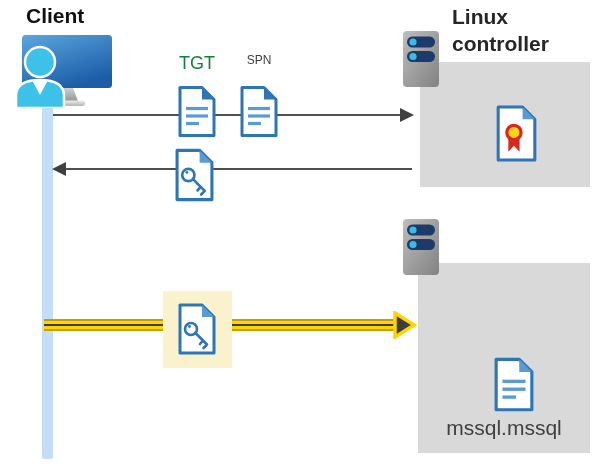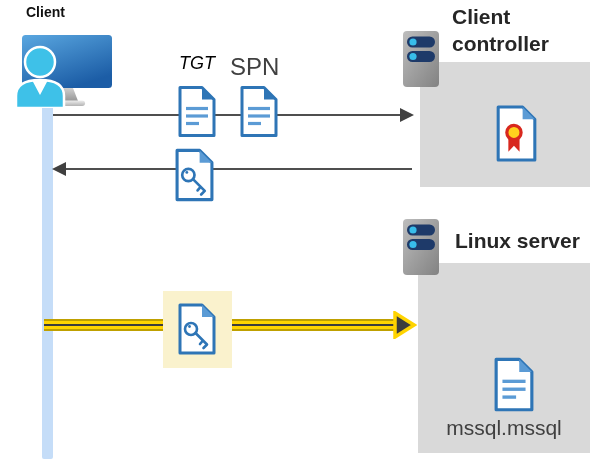--- a/index.html
+++ b/index.html
@@ -3,23 +3,23 @@
 <meta charset="utf-8">
 <style>
   html,body { margin:0; padding:0; background:#fff; }
   .canvas {
     position:relative; width:600px; height:468px; background:#ffffff;
     font-family:"Liberation Sans", sans-serif; overflow:hidden;
   }
   .abs { position:absolute; }
 
   
-  .client-label { left:26px; top:4px; font-size:14px; font-weight:bold; color:#111111; }
-  .tgt-label    { left:168px; top:53px; width:58px; text-align:center; font-size:18px; color:#000000;font-style:italic; }
-  .spn-label    { left:230px; top:53px; width:58px; text-align:left; font-size:24px; color:#404040; }
+  .client-label { left:26px; top:4px; font-size:21px; font-weight:bold; color:#111111; }
+  .tgt-label    { left:168px; top:53px; width:58px; text-align:center; font-size:18px; color:#15803d; }
+  .spn-label    { left:230px; top:53px; width:58px; text-align:center; font-size:12px; color:#404040; }
   .dc-label     { left:452px; top:3px;  width:132px; font-size:21px; font-weight:bold; color:#262626; line-height:27px; }
   .linux-label  { left:455px; top:229px; font-size:21px; font-weight:bold; color:#262626; white-space:nowrap; }
   .keytab-label { left:420px; top:416px; width:168px; text-align:center; font-size:21px; color:#404040; }
 
   
   .dc-box    { left:420px; top:62px;  width:170px; height:125px; background:#d9d9d9; }
   .linux-box { left:418px; top:263px; width:172px; height:190px; background:#d9d9d9; }
 
   
   .timeline { left:42px; top:96px; width:11px; height:363px; background:#c5ddf8; border-radius:2px; }
@@ -194,17 +194,16 @@
       <path d="M25 2 V14 H37 Z" fill="#5b9bd5"></path>
       <line x1="9" y1="23" x2="31" y2="23" stroke="#5b9bd5" stroke-width="3.2"></line>
       <line x1="9" y1="30.5" x2="31" y2="30.5" stroke="#5b9bd5" stroke-width="3.2"></line>
       <line x1="9" y1="38" x2="22" y2="38" stroke="#5b9bd5" stroke-width="3.2"></line>
     </svg>
   </div>
 
   <div class="abs client-label">Client</div>
   <div class="abs tgt-label">TGT</div>
   <div class="abs spn-label">SPN</div>
-  <div class="abs dc-label">Client controller</div>
-  <div class="abs linux-label">Linux server</div>
+  <div class="abs dc-label">Linux controller</div>
   <div class="abs keytab-label">mssql.mssql</div>
 
 </div>
 
 </body></html>

